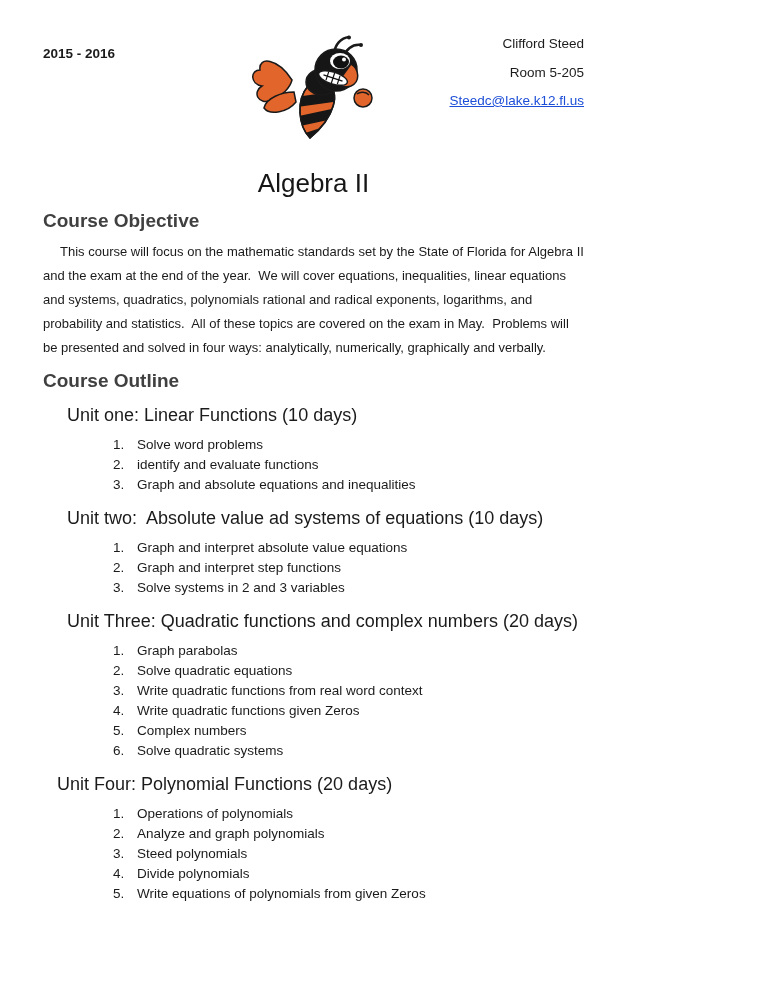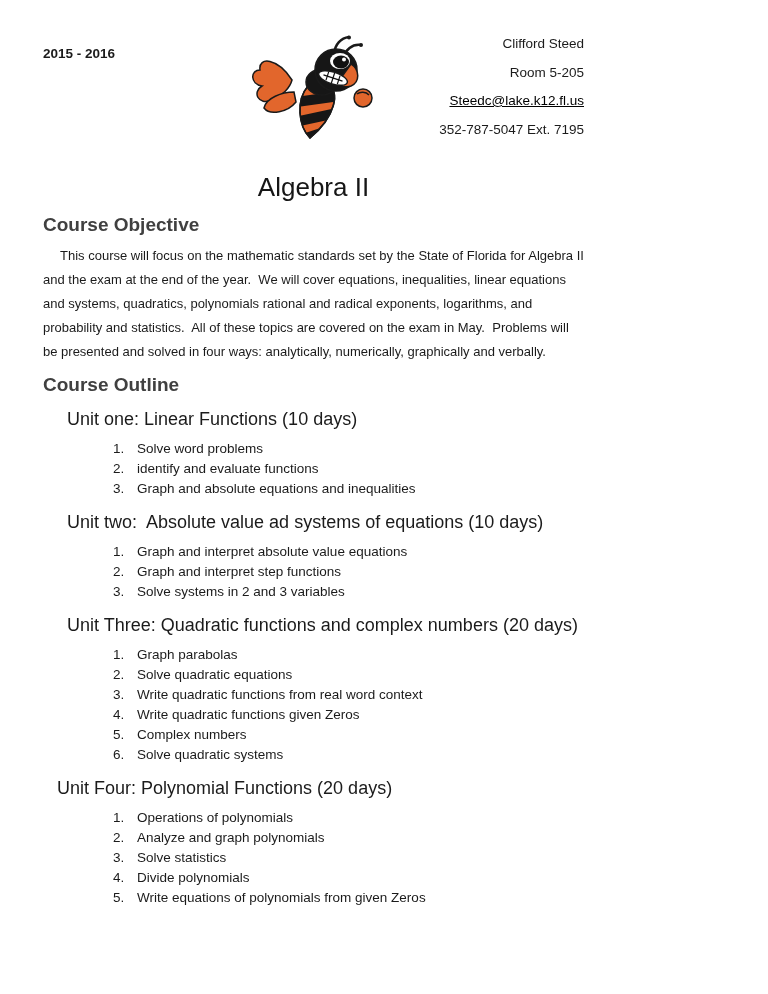--- a/index.html
+++ b/index.html
@@ -25,21 +25,21 @@
     padding-top: 16px;
   }
   .logo-wrap { width: 132px; height: 106px; margin-top: 4px; flex: 0 0 auto; }
   .contact {
     flex: 1 1 0;
     text-align: right;
     font-size: 13.5px;
     line-height: 28.5px;
   }
   .contact .row { white-space: nowrap; }
-  .email-link { color: #000000; text-decoration: underline; cursor: pointer; }
+  .email-link { color: #1d4ed8; text-decoration: underline; cursor: pointer; }
   
   .title {
     text-align: center;
     font-size: 26px;
     line-height: 34px;
     font-weight: normal;
     margin: 0 0 6px 0;
     color: #161616;
   }
   .heading {
@@ -122,21 +122,20 @@
           <circle cx="115" cy="64" r="9" fill="#E2662C"></circle>
           <path d="M109,60 C112,57.5 118,57.5 121,61" fill="none"></path>
         </g>
       </svg>
     </div>
 
     <div class="contact">
       <div class="row">Clifford Steed</div>
       <div class="row">Room 5-205</div>
       <div class="row"><a href="#" class="email-link">Steedc@lake.k12.fl.us</a></div>
-      <div class="row">352-787-5047 Ext. 7195</div>
     </div>
   </div>
 
   <h1 class="title">Algebra II</h1>
 
   <h2 class="heading">Course Objective</h2>
   <p class="objective">This course will focus on the mathematic standards set by the State of Florida for Algebra II and the exam at the end of the year.  We will cover equations, inequalities, linear equations and systems, quadratics, polynomials rational and radical exponents, logarithms, and probability and statistics.  All of these topics are covered on the exam in May.  Problems will be presented and solved in four ways: analytically, numerically, graphically and verbally.</p>
 
   <h2 class="heading">Course Outline</h2>
 
@@ -168,19 +167,19 @@
       <li>Complex numbers</li>
       <li>Solve quadratic systems</li>
     </ol>
   </section>
 
   <section class="unit unit--four">
     <p class="unit-title">Unit Four: Polynomial Functions (20 days)</p>
     <ol class="unit-list">
       <li>Operations of polynomials</li>
       <li>Analyze and graph polynomials</li>
-      <li>Solve statistics</li>
+      <li>Steed polynomials</li>
       <li>Divide polynomials</li>
       <li>Write equations of polynomials from given Zeros</li>
     </ol>
   </section>
 
 </div>
 
 </body></html>

